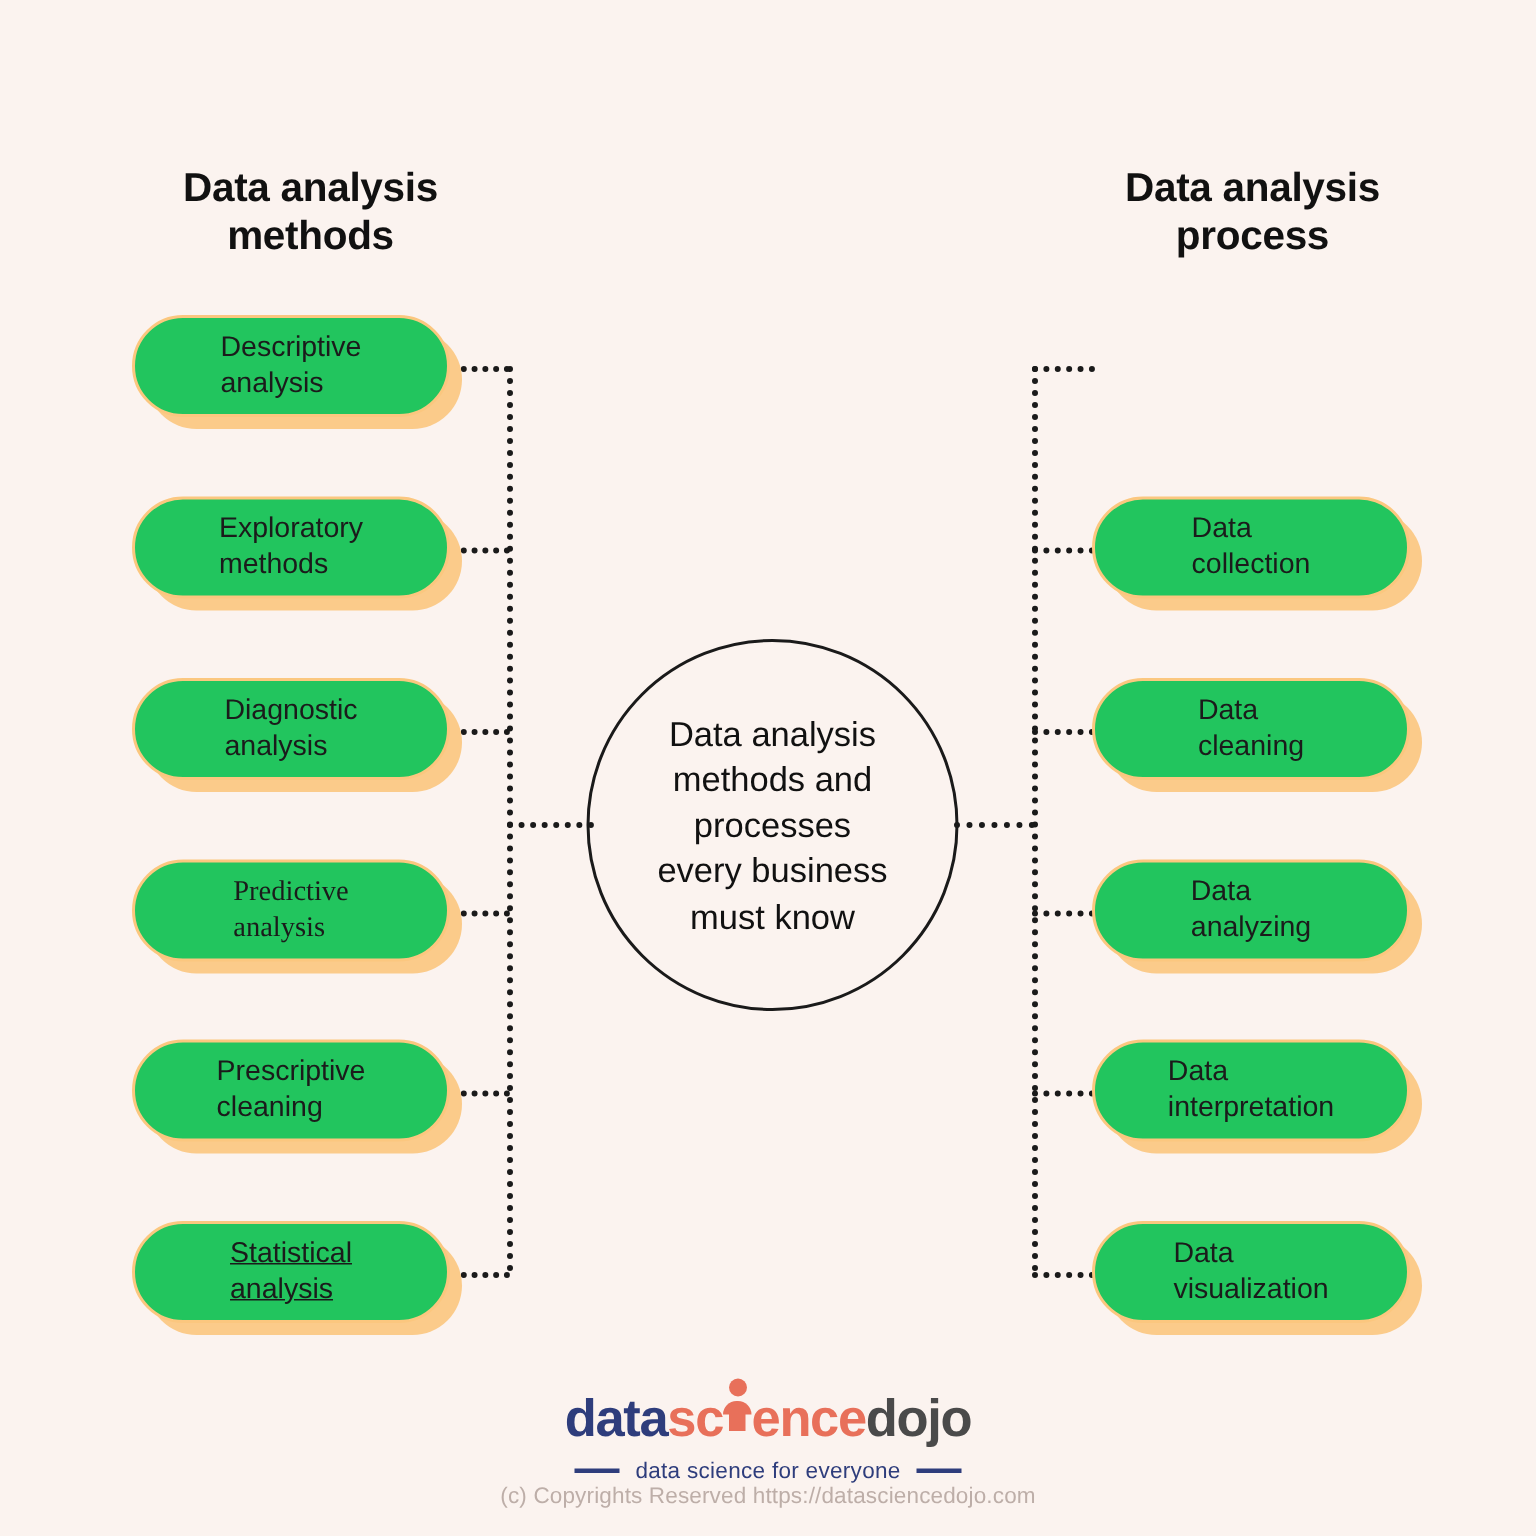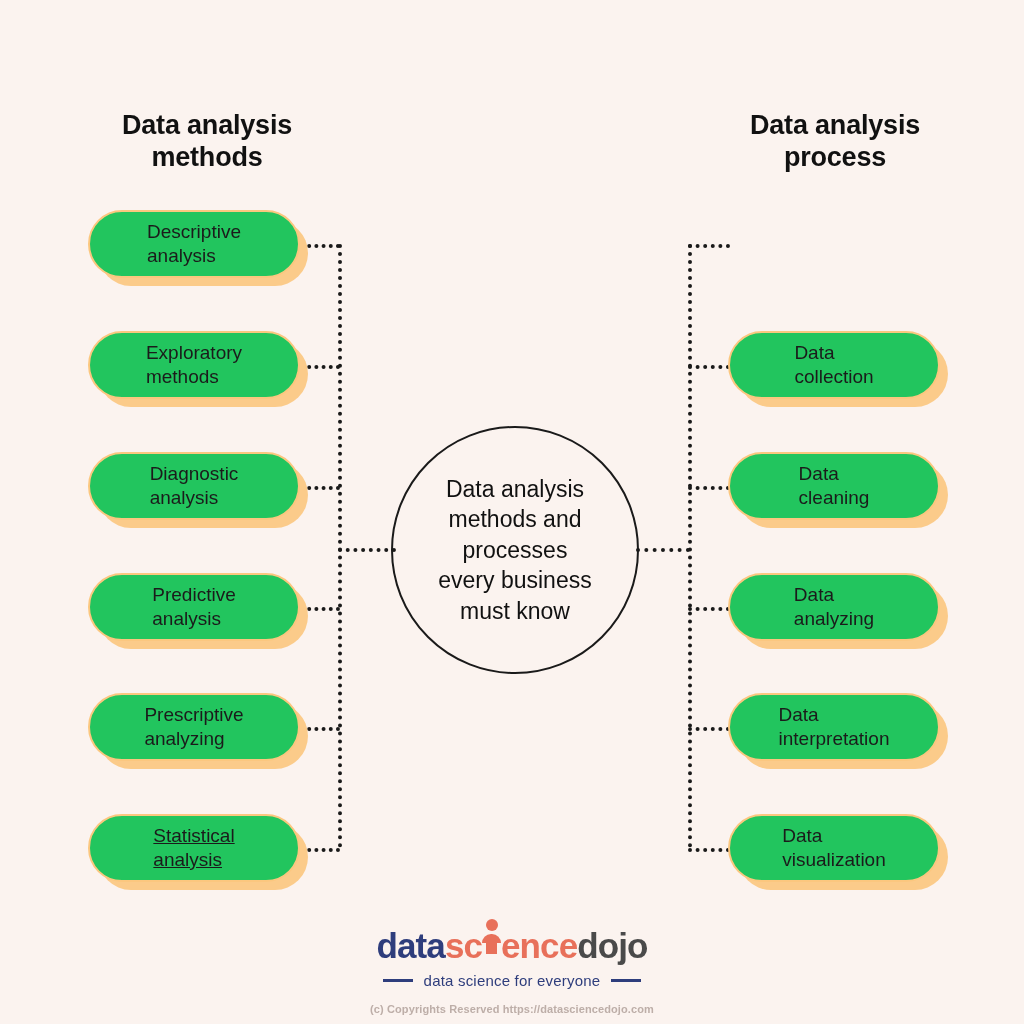--- a/index.html
+++ b/index.html
@@ -163,25 +163,24 @@
     justify-content: center;
     gap: 11px;
   }
   .tagline-rule {
     display: inline-block;
     width: 30px;
     height: 3px;
     background: #2E3D7C;
   }
   #copyright {
-    margin-top: 14px;
-    font-size: 11px;
+    margin-top: 0;
+    font-size: 15px;
     color: #BDAEA8;
     letter-spacing: 0.1px;
-    font-weight: bold;
   }
 </style>
 </head>
 <body>
 
 <div id="canvas">
 
   <div id="heading-left" class="col-heading">Data analysis
 methods</div>
 
@@ -205,24 +204,24 @@
   <div class="stub" style="left:688px; top:727px; width:42px;"></div>
   <div class="stub" style="left:688px; top:848px; width:42px;"></div>
   <div class="stub" style="left:636px; top:548px; width:54px;"></div>
 
   <div class="pill pill-left" style="top:210px;">Descriptive
 analysis</div>
   <div class="pill pill-left" style="top:331px;">Exploratory
 methods</div>
   <div class="pill pill-left" style="top:452px;">Diagnostic
 analysis</div>
-  <div class="pill pill-left" style="top:573px;">Predictive
+  <div class="pill pill-left" style="top:573px;font-family:Liberation Serif, serif;">Predictive
 analysis</div>
   <div class="pill pill-left" style="top:693px;">Prescriptive
-analyzing</div>
+cleaning</div>
   <div class="pill pill-left" style="top:814px;text-decoration:underline;">Statistical
 analysis</div>
 
   <div class="pill pill-right" style="top:331px;">Data
 collection</div>
   <div class="pill pill-right" style="top:452px;">Data
 cleaning</div>
   <div class="pill pill-right" style="top:573px;">Data
 analyzing</div>
   <div class="pill pill-right" style="top:693px;">Data

